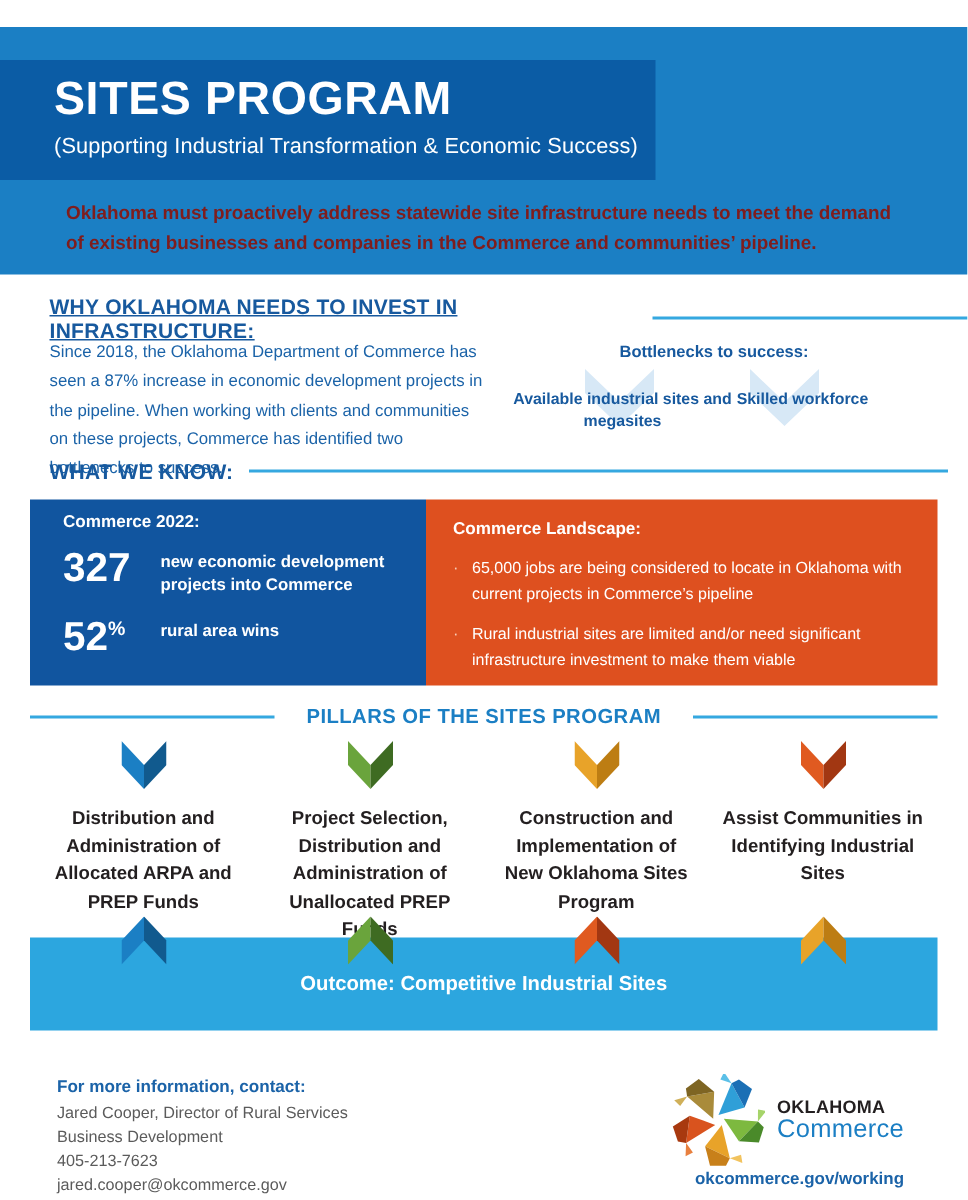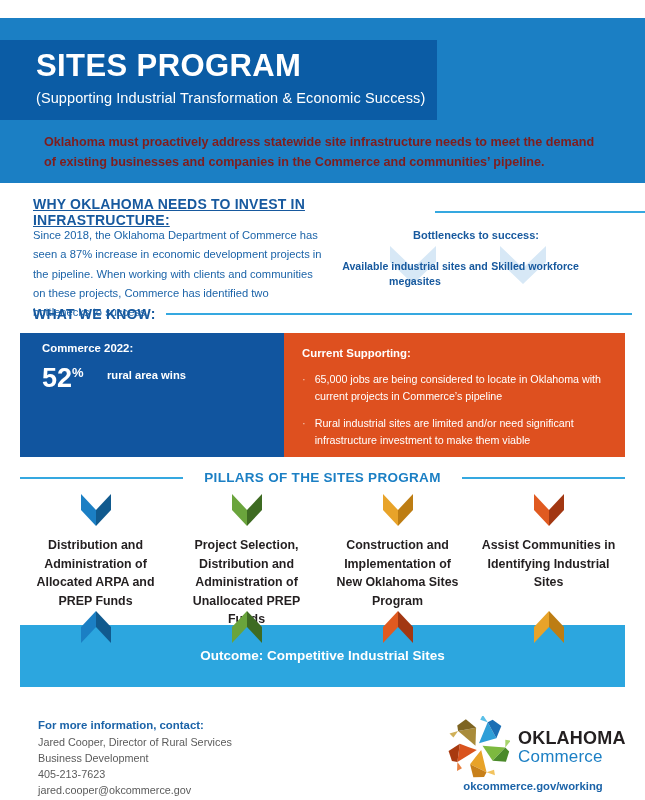--- a/index.html
+++ b/index.html
@@ -135,21 +135,21 @@
   }
   .contact-line {
     font-size: 10.8px; color: #5b5b5b; line-height: 1.48;
   }
   .logo-wrap {
     position: absolute; left: 448px; top: 716px; width: 165px;
     display: flex; align-items: center; gap: 8px;
   }
   .logo-mark { width: 62px; height: 62px; flex: 0 0 auto; }
   .logo-text { display: flex; flex-direction: column; line-height: 1.05; }
-  .logo-ok { font-size: 18px; font-weight: 700; color: #231f20; letter-spacing: 0.2px; }
+  .logo-ok { font-size: 12px; font-weight: 700; color: #231f20; letter-spacing: 0.2px; }
   .logo-comm { font-size: 17px; font-weight: 400; color: #1b7fc4; letter-spacing: 0.2px; }
   .logo-url {
     position: absolute; left: 448px; top: 780px; width: 170px; text-align: center;
     font-size: 11.3px; font-weight: 700; color: #1b63a8;
   }
 </style>
 </head>
 <body>
 
 <div class="page">
@@ -180,29 +180,33 @@
 
   <div class="sec-head" id="heading-what">
     <span>WHAT WE KNOW:</span>
     <span class="rule"></span>
   </div>
 
   <div class="stats-wrap">
     <div class="stats-blue">
       <div class="box-title">Commerce 2022:</div>
 
+      <div class="stat-row">
+        <div class="stat-num"><span>327</span><sup></sup></div>
+        <div class="stat-desc">new economic development projects into Commerce</div>
+      </div>
 
       <div class="stat-row">
         <div class="stat-num"><span>52</span><sup>%</sup></div>
         <div class="stat-desc">rural area wins</div>
       </div>
     </div>
 
     <div class="stats-orange">
-      <div class="box-title">Current Supporting:</div>
+      <div class="box-title">Commerce Landscape:</div>
       <div class="bullet-row">
         <span class="bullet-dot">·</span>
         <span class="bullet-txt">65,000 jobs are being considered to locate in Oklahoma with current projects in Commerce’s pipeline</span>
       </div>
       <div class="bullet-row">
         <span class="bullet-dot">·</span>
         <span class="bullet-txt">Rural industrial sites are limited and/or need significant infrastructure investment to make them viable</span>
       </div>
     </div>
   </div>

